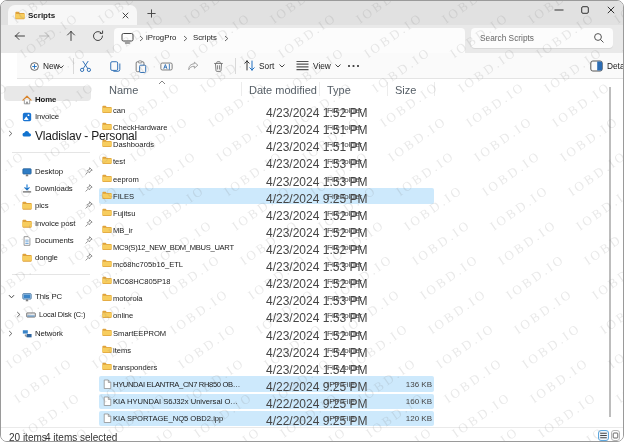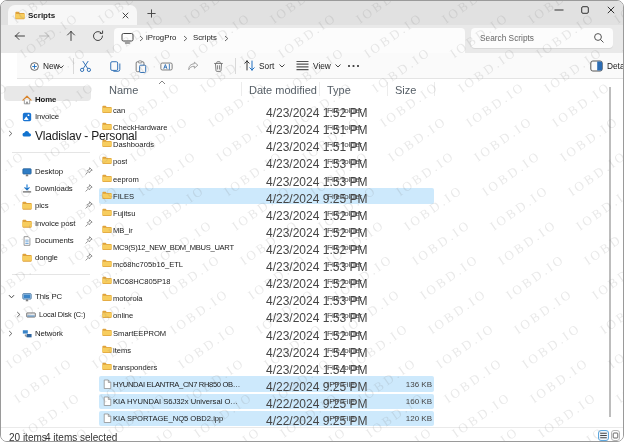--- a/index.html
+++ b/index.html
@@ -380,21 +380,21 @@
           </svg>
           <span class="nm">Dashboards</span>
           <span class="dt">4/23/2024 1:51 PM</span>
           <span class="tp">File folder</span>
         </div>
         <div class="row" style="top:74.4px">
           <svg class="fico" width="10" height="9" viewBox="0 0 13 11">
             <path d="M0.5 1.5 a1 1 0 0 1 1-1 h3.2 l1.4 1.6 h5.4 a1 1 0 0 1 1 1 v5.9 a1 1 0 0 1 -1 1 h-10 a1 1 0 0 1 -1-1 z" fill="#dfa23c"></path>
             <path d="M0.5 3.3 h12 v4.7 a1 1 0 0 1 -1 1 h-10 a1 1 0 0 1 -1-1 z" fill="#f7cd5e"></path>
           </svg>
-          <span class="nm">post</span>
+          <span class="nm">test</span>
           <span class="dt">4/23/2024 1:53 PM</span>
           <span class="tp">File folder</span>
         </div>
         <div class="row" style="top:91.5px">
           <svg class="fico" width="10" height="9" viewBox="0 0 13 11">
             <path d="M0.5 1.5 a1 1 0 0 1 1-1 h3.2 l1.4 1.6 h5.4 a1 1 0 0 1 1 1 v5.9 a1 1 0 0 1 -1 1 h-10 a1 1 0 0 1 -1-1 z" fill="#dfa23c"></path>
             <path d="M0.5 3.3 h12 v4.7 a1 1 0 0 1 -1 1 h-10 a1 1 0 0 1 -1-1 z" fill="#f7cd5e"></path>
           </svg>
           <span class="nm">eeprom</span>
           <span class="dt">4/23/2024 1:53 PM</span>

